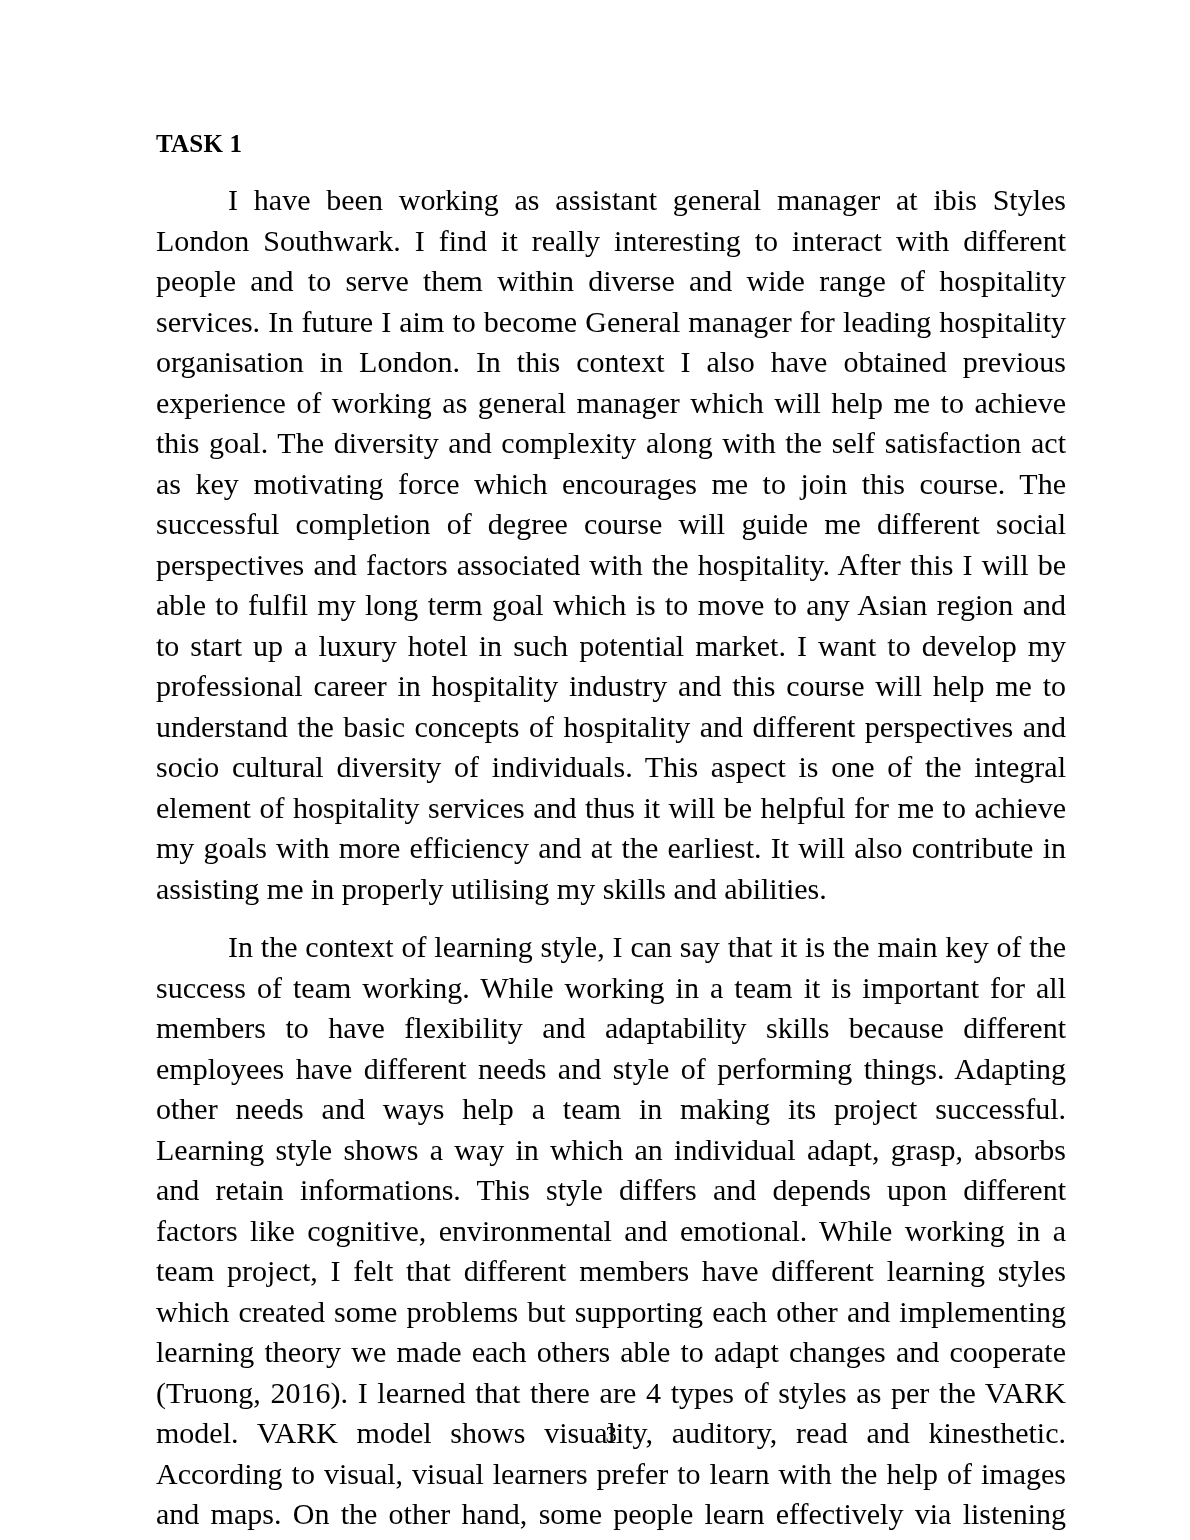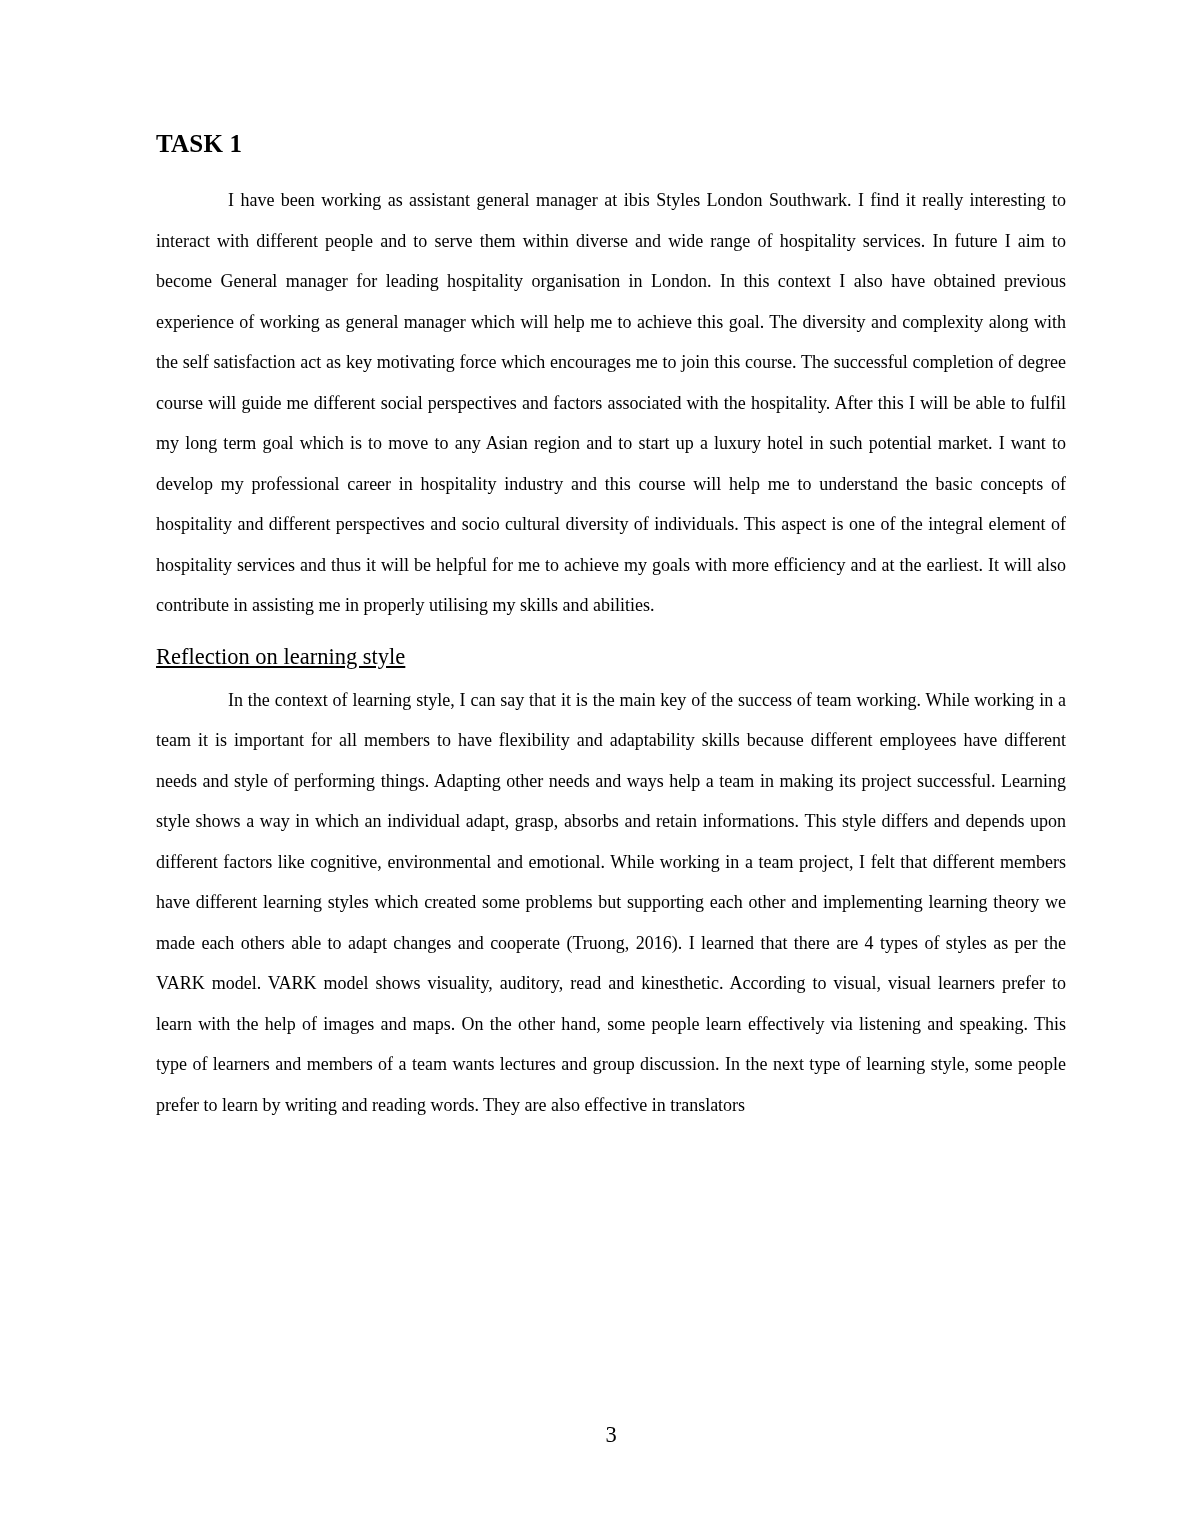--- a/index.html
+++ b/index.html
@@ -30,21 +30,21 @@
     margin: 0 0 22px 0;
     letter-spacing: 0.2px;
   }
   .section-heading {
     font-size: 22.5px;
     text-decoration: underline;
     margin: 0 0 10px 0;
     font-weight: normal;
   }
   p.body-text {
-    font-size: 18px;
+    font-size: 30px;
     line-height: 40.5px;
     text-align: justify;
     text-justify: inter-word;
     margin: 0 0 6px 0;
     text-indent: 72px;
     hyphens: none;
   }
   .spacer-sm { height: 12px; }
   .page-number {
     position: absolute;
@@ -60,19 +60,18 @@
 
 <div class="page">
 
   <h1 class="doc-title">TASK 1</h1>
 
 
   <p class="body-text">I have been working as assistant general manager at ibis Styles London Southwark. I find it really interesting to interact with different people and  to serve them within diverse and wide range of hospitality services. In future  I aim to become General manager for leading hospitality organisation in London. In this context I also have obtained previous experience of working as general manager which will help me to achieve this goal. The diversity and complexity along with the self satisfaction act as key motivating force which encourages me to join this course. The successful completion of degree course will guide me different social perspectives and factors associated with the hospitality. After this I will be able to fulfil my long term goal which is to move to any Asian region and to start up a luxury hotel in such potential market. I want to develop my professional career in hospitality industry and this course will help me to understand the basic concepts of hospitality and different perspectives and socio cultural diversity of individuals. This aspect is one of the integral element of hospitality services and thus it will be helpful for me to achieve my goals with more efficiency and at the earliest. It will also contribute in assisting me in properly utilising my skills and abilities.</p>
 
   <div class="spacer-sm"></div>
 
-  <h2 class="section-heading">Reflection on learning style</h2>
 
   <p class="body-text">In the context of learning style, I can say that it is the main key of the success of team working. While working in a team it is important for all members to have flexibility and adaptability skills because different employees have different needs and style of performing things. Adapting other needs and ways help a team in making its project successful. Learning style shows a way in which an individual adapt, grasp, absorbs and retain informations. This style differs and depends upon different factors like cognitive, environmental and emotional. While working in a team project, I felt that different members have different learning styles which created some problems but supporting each other and implementing learning theory we made each others able to adapt changes and cooperate (Truong, 2016). I learned that there are 4 types of styles as per the VARK model. VARK model shows visuality, auditory, read and kinesthetic. According to visual, visual learners prefer to learn with the help of images and maps. On the other hand, some people learn effectively via listening and speaking. This type of learners and members of a team wants lectures and group discussion. In the next type of learning style, some people prefer to learn by writing and reading words. They are also effective in translators</p>
 
   <div class="page-number">3</div>
 
 </div>
 
 </body></html>

